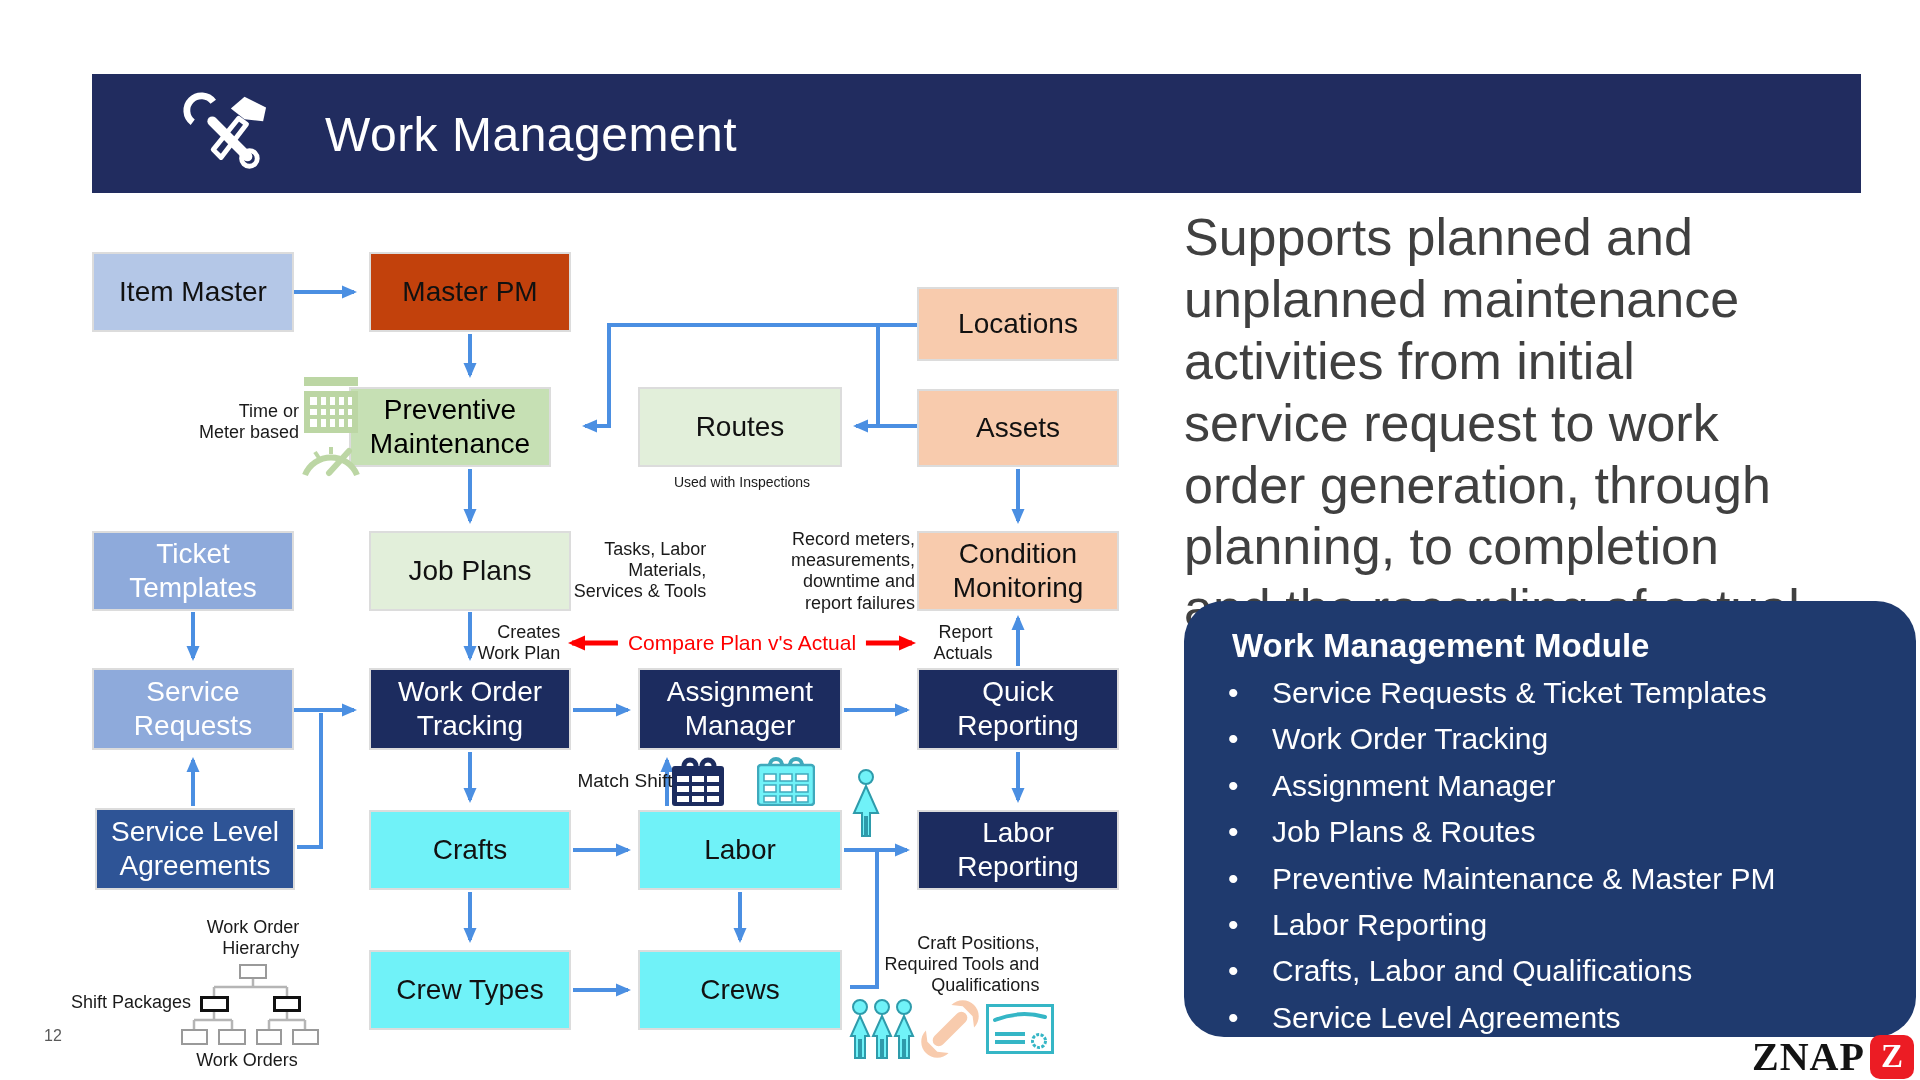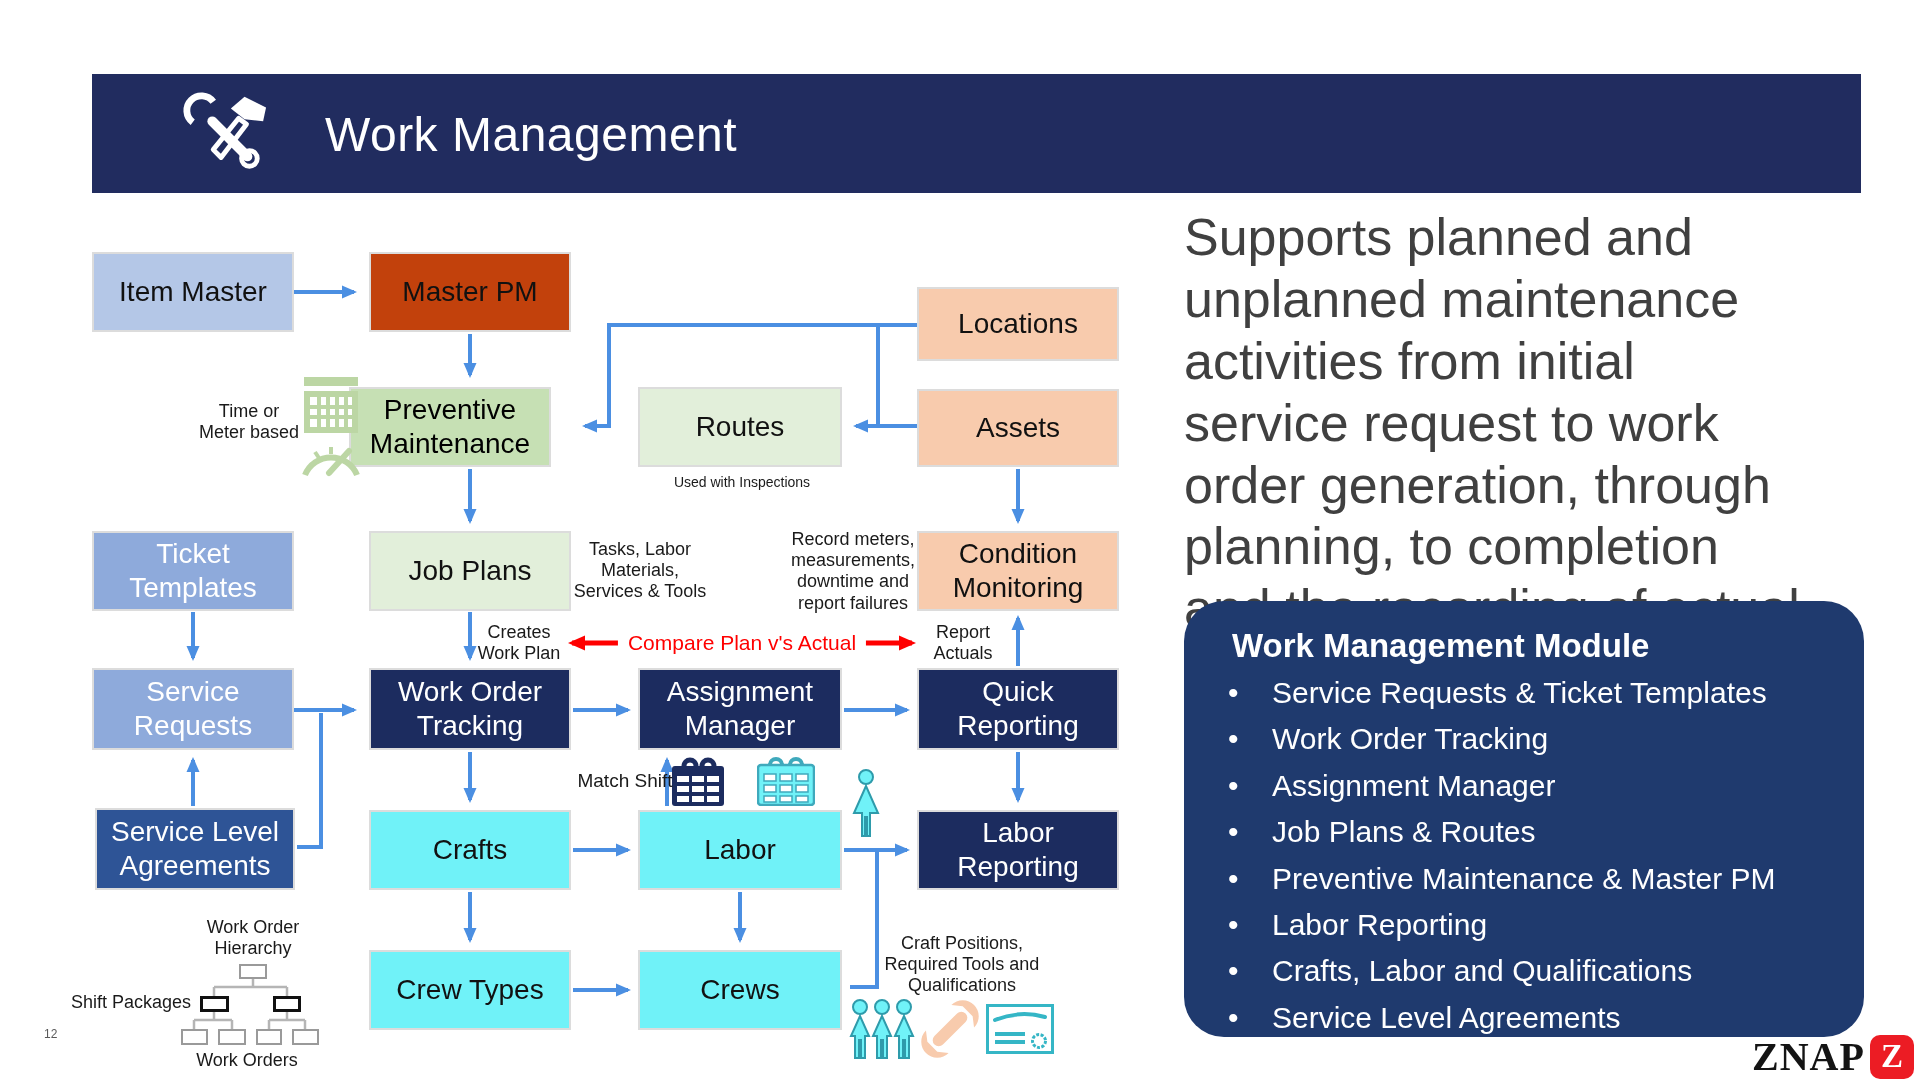--- a/index.html
+++ b/index.html
@@ -11,45 +11,45 @@
   
   .hdr{position:absolute;left:92px;top:49px;width:1769px;height:119px;background:#212C5F;}
   .hdr-icon{position:absolute;left:88px;top:15px;width:88px;height:88px;}
   .hdr-title{position:absolute;left:233px;top:50%;transform:translateY(-50%);
     color:#ffffff;font-size:48px;letter-spacing:0.5px;white-space:nowrap;}
   
   .node{position:absolute;display:flex;align-items:center;justify-content:center;
     text-align:center;font-size:28px;line-height:1.22;white-space:pre-line;
     border:2px solid #DCDCDC;box-sizing:border-box;z-index:2;}
   
-  .note{position:absolute;transform:translate(-50%,-50%);text-align:center;
+  .note{position:absolute;transform:translate(-50%,-50%);text-align:right;
     color:#1a1a1a;white-space:pre-line;line-height:1.18;z-index:4;}
   
   #edge-layer{position:absolute;left:0;top:0;z-index:1;}
   
   .org-box{position:absolute;background:#ffffff;box-sizing:border-box;z-index:2;}
   
   .icon{position:absolute;z-index:3;}
   
   .desc{position:absolute;left:1184px;top:182px;width:622px;font-size:52px;
     line-height:1.19;color:#404040;}
-  .panel{position:absolute;left:1184px;top:576px;width:680px;height:436px;
+  .panel{position:absolute;left:1184px;top:576px;width:732px;height:436px;
     background:#1F3A6E;border-radius:40px;color:#ffffff;z-index:2;}
   .panel-title{position:absolute;left:48px;top:26px;font-size:33px;font-weight:bold;}
   .panel-list{position:absolute;left:0;top:76px;margin:0;padding:0;width:100%;}
   .panel-list li{list-style:none;font-size:30px;line-height:1.08;position:relative;
     padding-left:88px;margin-bottom:14px;}
   .panel-list li::before{content:"\2022";position:absolute;left:44px;}
   
   .logo{position:absolute;left:1752px;top:1008px;display:flex;align-items:center;gap:5px;z-index:5;}
   .logo-text{font-family:Liberation Serif, serif;font-weight:bold;font-size:40px;color:#141414;letter-spacing:1px;}
   .logo-badge{width:44px;height:44px;background:#EC1C24;border-radius:10px;color:#ffffff;
     display:flex;align-items:center;justify-content:center;
     font-family:"Liberation Serif", serif;font-weight:bold;font-size:33px;}
-  .pageno{position:absolute;left:44px;top:1002px;font-size:12px;color:#595959;z-index:5;}
+  .pageno{position:absolute;left:44px;top:1002px;font-size:16px;color:#595959;z-index:5;}
 </style>
 </head>
 <body>
 
 <div class="slide">
 
   <div class="hdr">
     <div class="hdr-icon">
       <svg width="88" height="88" viewBox="0 0 90 90">
         <g stroke="#ffffff" fill="none">

